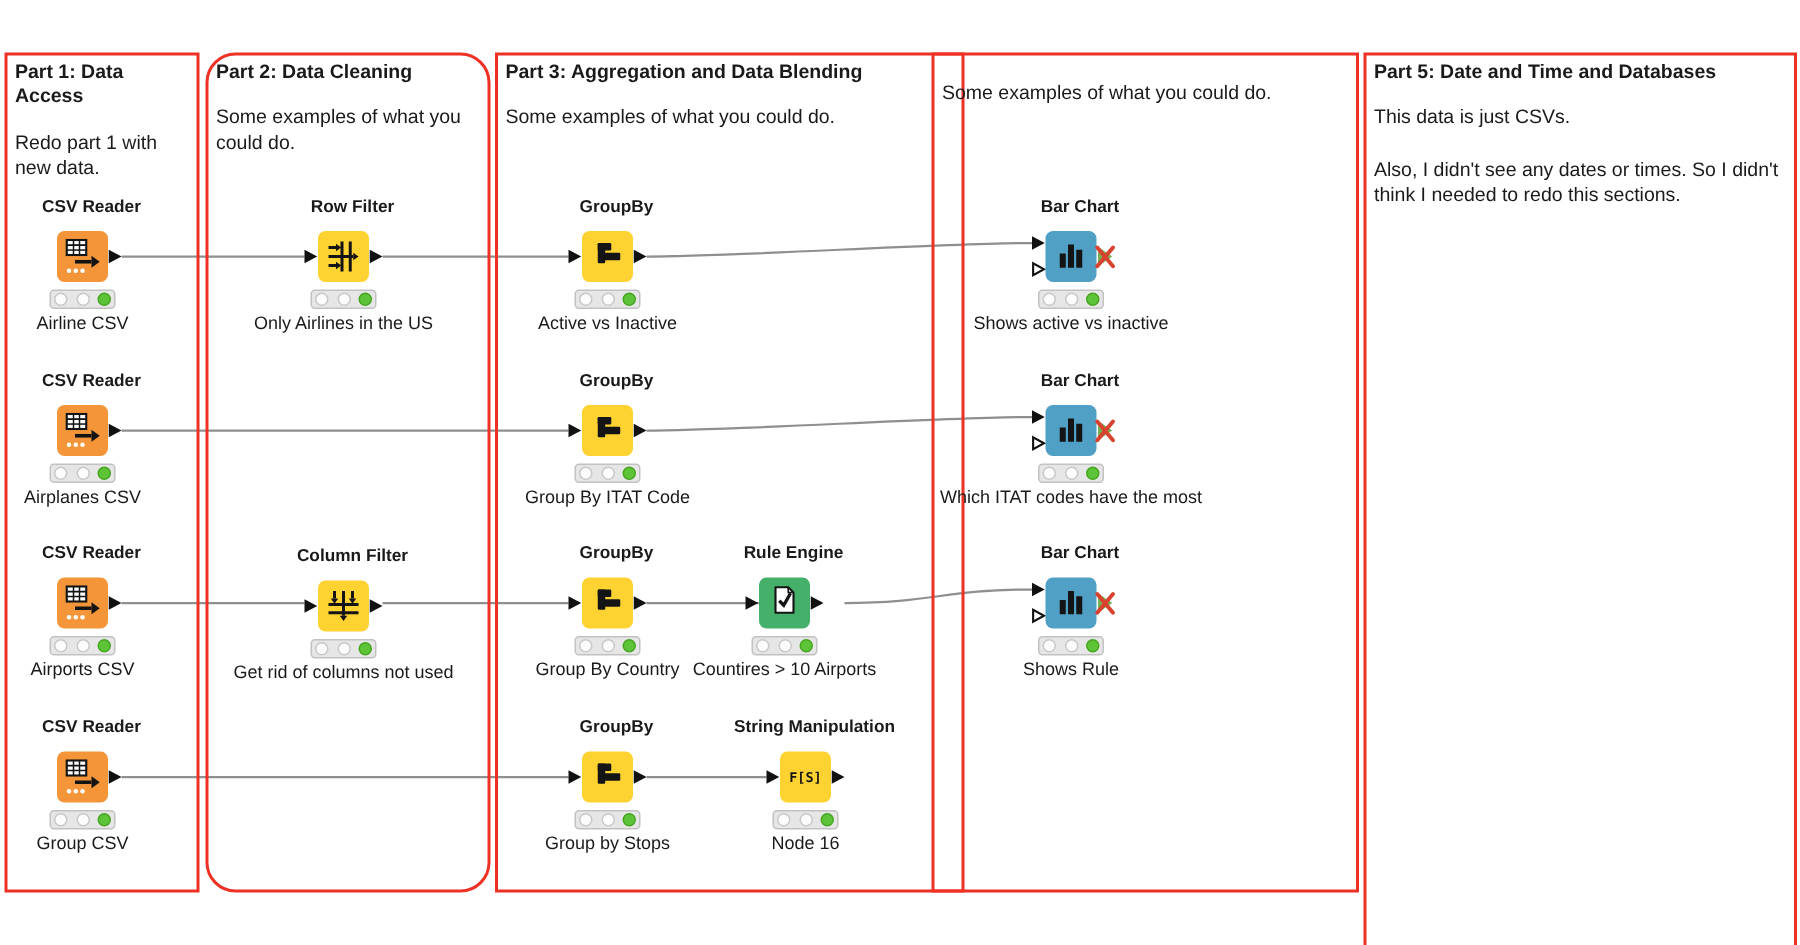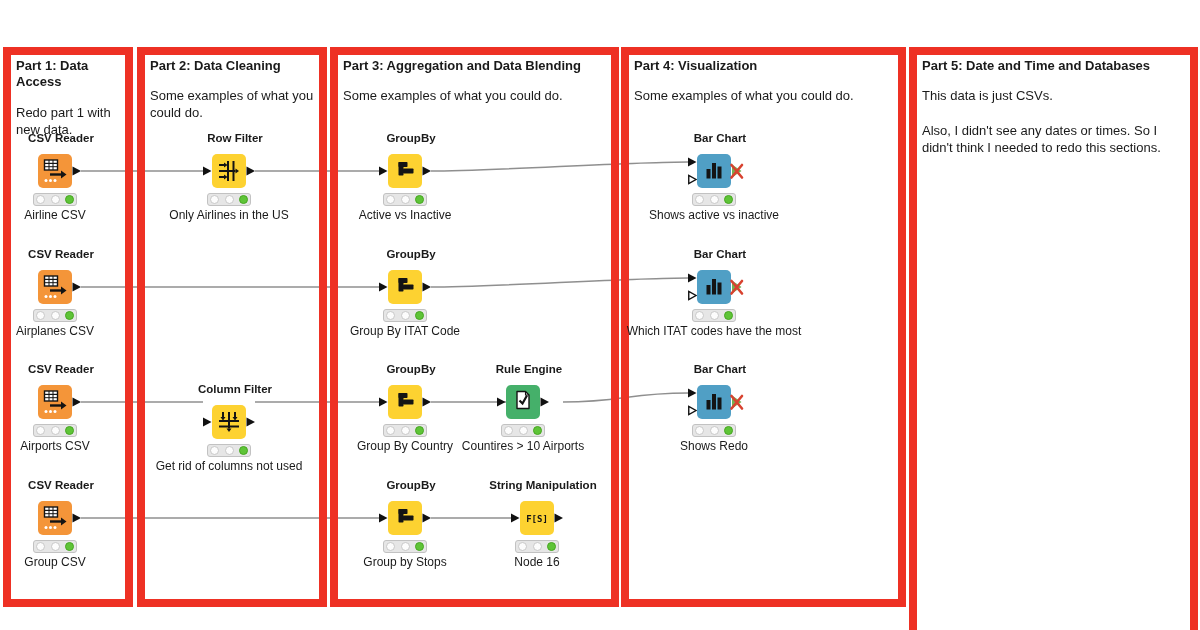--- a/index.html
+++ b/index.html
@@ -1,20 +1,20 @@
 <!DOCTYPE html>
 <html><head>
 <meta charset="utf-8">
 <style>
   html,body{margin:0;padding:0;background:#ffffff;}
   #canvas{position:relative;width:1200px;height:630px;background:#ffffff;overflow:hidden;
           font-family:"Liberation Sans",sans-serif;color:#1a1a1a;}
   #wires{position:absolute;left:0;top:0;width:1200px;height:630px;z-index:1;}
-  .annotation{position:absolute;box-sizing:border-box;border:8px solid #a21caf;background:transparent;
-              padding:3px 5px;z-index:2;margin-top:12px;}
+  .annotation{position:absolute;box-sizing:border-box;border:2px solid #a21caf;background:transparent;
+              padding:3px 5px;z-index:2;}
   .ann-title{font-weight:bold;font-size:13px;line-height:1.25;}
   .ann-body{font-size:13px;line-height:1.32;margin-top:13px;white-space:pre-line;}
   .node{position:absolute;width:200px;display:flex;flex-direction:column;align-items:center;z-index:3;}
   .ntitle{font-weight:bold;font-size:11.5px;height:14px;line-height:14px;margin-bottom:7px;white-space:nowrap;margin-left:12px;}
   .nbody{width:70px;height:38px;}
   .tl{margin-top:3px;width:44px;height:13px;background:#e6e6e6;border:1px solid #c2c2c2;border-radius:3px;
       box-sizing:border-box;display:flex;align-items:center;justify-content:space-between;padding:0 2px;}
   .dot{width:9px;height:9px;border-radius:50%;box-sizing:border-box;}
   .dot-off{background:#fcfcfc;border:1px solid #c8c8c8;}
   .dot-on{background:#5ec437;border:1px solid #46a621;}
@@ -35,30 +35,29 @@
       <path d="M431,402 L511,402" fill="none" stroke="#8f8f8f" stroke-width="1.5"></path>
       <path d="M563,402 C623,402 628,393 688,393" fill="none" stroke="#8f8f8f" stroke-width="1.5"></path>
       <path d="M81,518 L379,518" fill="none" stroke="#8f8f8f" stroke-width="1.5"></path>
       <path d="M431,518 L511,518" fill="none" stroke="#8f8f8f" stroke-width="1.5"></path>
     </svg>
   <div id="annotations">
       <div class="annotation" style="left: 3px; top: 35px; width: 130px; height: 560px; border-color: rgb(238, 49, 36);">
         <div class="ann-title">Part 1: Data Access</div>
         <div class="ann-body">Redo part 1 with new data.</div>
       </div>
-      <div class="annotation" style="left: 137px; top: 35px; width: 190px; height: 560px; border-color: rgb(238, 49, 36);">
+      <div class="annotation" style="left: 137px; top: 35px; width: 190px; height: 560px; border-color: rgb(238, 49, 36); border-radius: 20px;">
         <div class="ann-title">Part 2: Data Cleaning</div>
         <div class="ann-body">Some examples of what you could do.</div>
       </div>
-      <div class="annotation" style="left: 330px; top: 35px; width: 289px; height: 560px; border-color: rgb(238, 49, 36);">
+      <div class="annotation" style="left: 330px; top: 35px; width: 313px; height: 560px; border-color: rgb(238, 49, 36);">
         <div class="ann-title">Part 3: Aggregation and Data Blending</div>
         <div class="ann-body">Some examples of what you could do.</div>
       </div>
       <div class="annotation" style="left: 621px; top: 35px; width: 285px; height: 560px; border-color: rgb(238, 49, 36);">
-        <div class="ann-title">Part 4: Visualization</div>
         <div class="ann-body">Some examples of what you could do.</div>
       </div>
       <div class="annotation" style="left: 909px; top: 35px; width: 289px; height: 601px; border-color: rgb(238, 49, 36);">
         <div class="ann-title">Part 5: Date and Time and Databases</div>
         <div class="ann-body">This data is just CSVs.
 
 Also, I didn't see any dates or times. So I didn't think I needed to redo this sections.</div>
       </div>
     </div>
   <div id="nodes">
@@ -234,21 +233,21 @@
             </g>
             <polygon points="52.5,14.5 52.5,23.5 61,19" fill="#111111"></polygon>
           </svg></div>
         <div class="tl">
           <span class="dot dot-off"></span>
           <span class="dot dot-off"></span>
           <span class="dot dot-on"></span>
         </div>
         <div class="nname">Airports CSV</div>
       </div>
-      <div class="node" style="left: 129px; top: 382px; justify-content: flex-end;">
+      <div class="node" style="left: 129px; top: 364px; justify-content: flex-end;">
         <div class="ntitle">Column Filter</div>
         <div class="nbody"><svg width="70" height="38" viewBox="0 0 70 38">
             <polygon points="9,14.5 9,23.5 17.5,19" fill="#111111"></polygon>
             <rect x="18" y="2" width="34" height="34" rx="5" fill="#fdd231"></rect>
             <g transform="translate(18,2)">
               <line x1="7" y1="16" x2="27" y2="16" stroke="#141414" stroke-width="2"></line>
               <line x1="7" y1="21.5" x2="27" y2="21.5" stroke="#141414" stroke-width="2"></line>
               <line x1="11" y1="7" x2="11" y2="12" stroke="#141414" stroke-width="2"></line>
               <polygon points="8.5,12 13.5,12 11,15.5" fill="#141414"></polygon>
               <line x1="17" y1="7" x2="17" y2="23.5" stroke="#141414" stroke-width="2"></line>
@@ -315,21 +314,21 @@
               <rect x="20.5" y="12.5" width="4" height="12" fill="#141414"></rect>
             </g>
             <polygon points="53,12.5 53,25.5 62.5,19" fill="#74b153"></polygon>
             <path d="M52.5,13 L63,25.5 M63,13 L52.5,25.5" stroke="#d8422f" stroke-width="2.6" stroke-linecap="round"></path>
           </svg></div>
         <div class="tl">
           <span class="dot dot-off"></span>
           <span class="dot dot-off"></span>
           <span class="dot dot-on"></span>
         </div>
-        <div class="nname">Shows Redo</div>
+        <div class="nname">Shows Rule</div>
       </div>
       <div class="node" style="left: -45px; top: 478px;">
         <div class="ntitle">CSV Reader</div>
         <div class="nbody"><svg width="70" height="38" viewBox="0 0 70 38">
             <rect x="18" y="2" width="34" height="34" rx="5" fill="#f49539"></rect>
             <g transform="translate(18,2)">
               <rect x="6.5" y="6" width="13" height="10" fill="#ffffff" stroke="#141414" stroke-width="1.4"></rect>
               <line x1="6.5" y1="9.4" x2="19.5" y2="9.4" stroke="#141414" stroke-width="1.2"></line>
               <line x1="11" y1="6" x2="11" y2="16" stroke="#141414" stroke-width="1"></line>
               <line x1="15" y1="6" x2="15" y2="16" stroke="#141414" stroke-width="1"></line>

